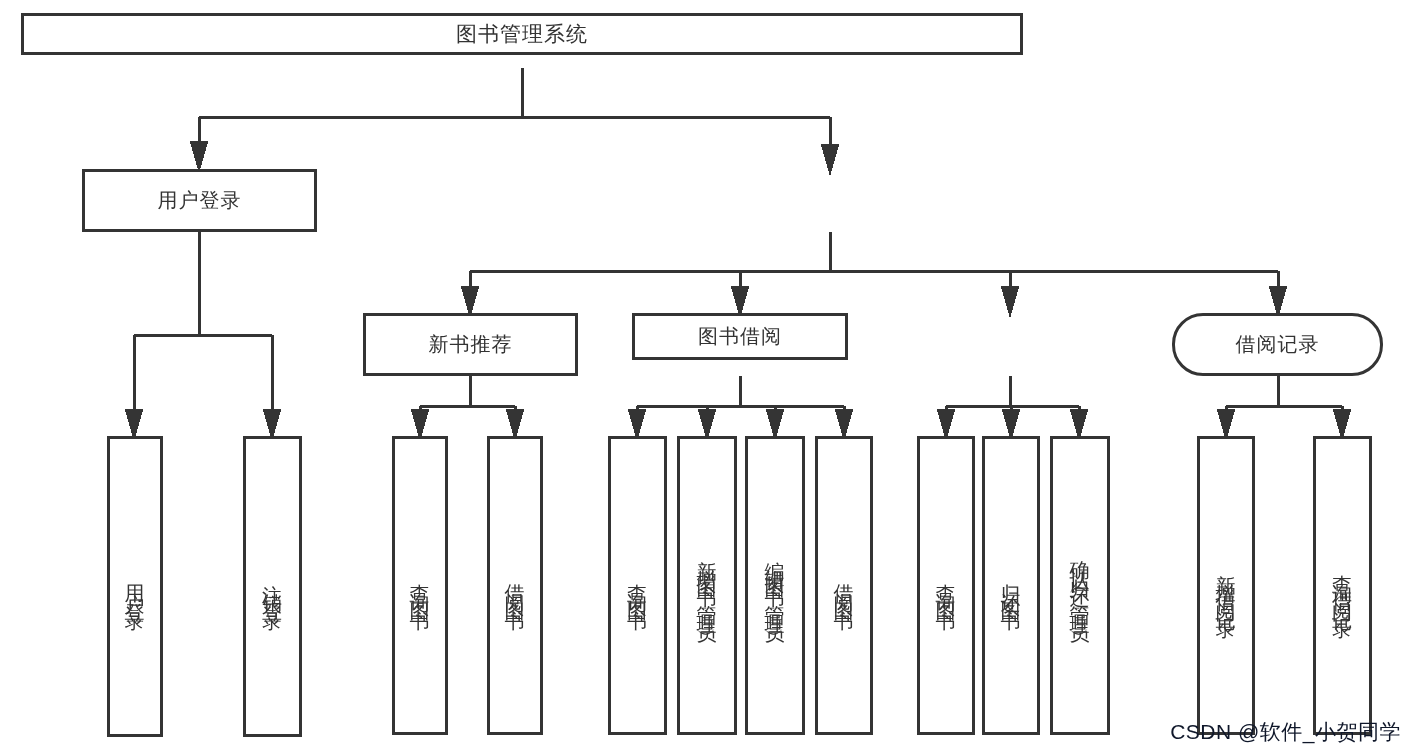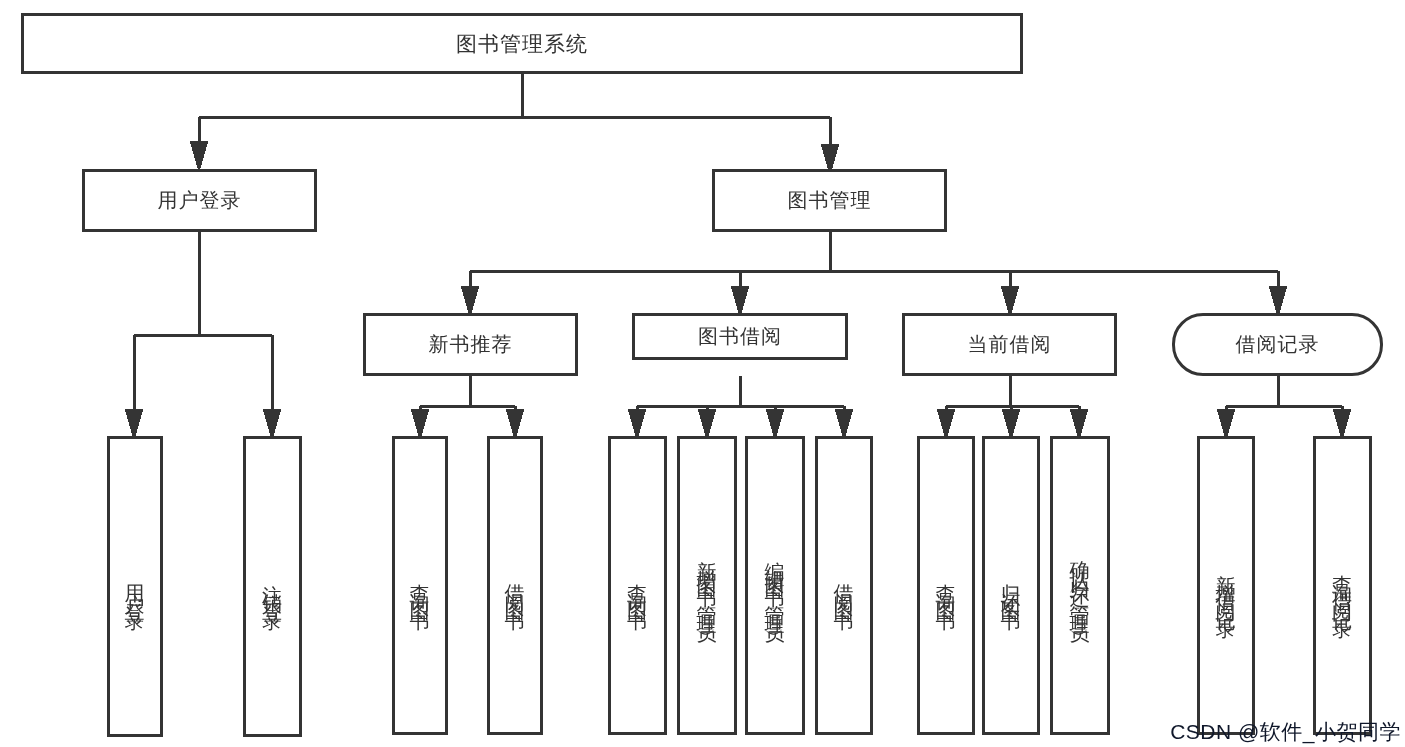--- a/index.html
+++ b/index.html
@@ -138,40 +138,34 @@
         <line x1="1278" y1="376" x2="1278" y2="406"></line>
         <line x1="1226" y1="406" x2="1342" y2="406"></line>
         <line x1="1226" y1="406" x2="1226" y2="432"></line>
         <line x1="1342" y1="406" x2="1342" y2="432"></line>
         <polygon points="1218.5,410 1233.5,410 1226,436"></polygon>
         <polygon points="1334.5,410 1349.5,410 1342,436"></polygon>
       </g>
     </g>
   </svg>
 
-  <div class="node h root-box" style="left:21px; top:13px; width:1002px; height:61px;">
+  <div class="node h root-box" style="left:21px; top:13px; width:1002px; height:42px;">
     <span>图书管理系统</span>
   </div>
 
   <div class="node h" style="left:82px; top:169px; width:235px; height:63px;">
     <span>用户登录</span>
   </div>
-  <div class="node h" style="left:712px; top:169px; width:235px; height:63px;">
-    <span>图书管理</span>
-  </div>
 
   <div class="node h" style="left:363px; top:313px; width:215px; height:63px;">
     <span>新书推荐</span>
   </div>
   <div class="node h" style="left:632px; top:313px; width:216px; height:47px;">
     <span>图书借阅</span>
   </div>
-  <div class="node h" style="left:902px; top:313px; width:215px; height:63px;">
-    <span>当前借阅</span>
-  </div>
   <div class="node h" style="left:1172px; top:313px; width:211px; height:63px;border-radius:31px;">
     <span>借阅记录</span>
   </div>
 
   <div class="node v" style="left:107px; top:436px; width:56px; height:301px;">
     <span class="vtext">用户登录</span>
   </div>
   <div class="node v" style="left:243px; top:436px; width:59px; height:301px;">
     <span class="vtext">注销登录</span>
   </div>

